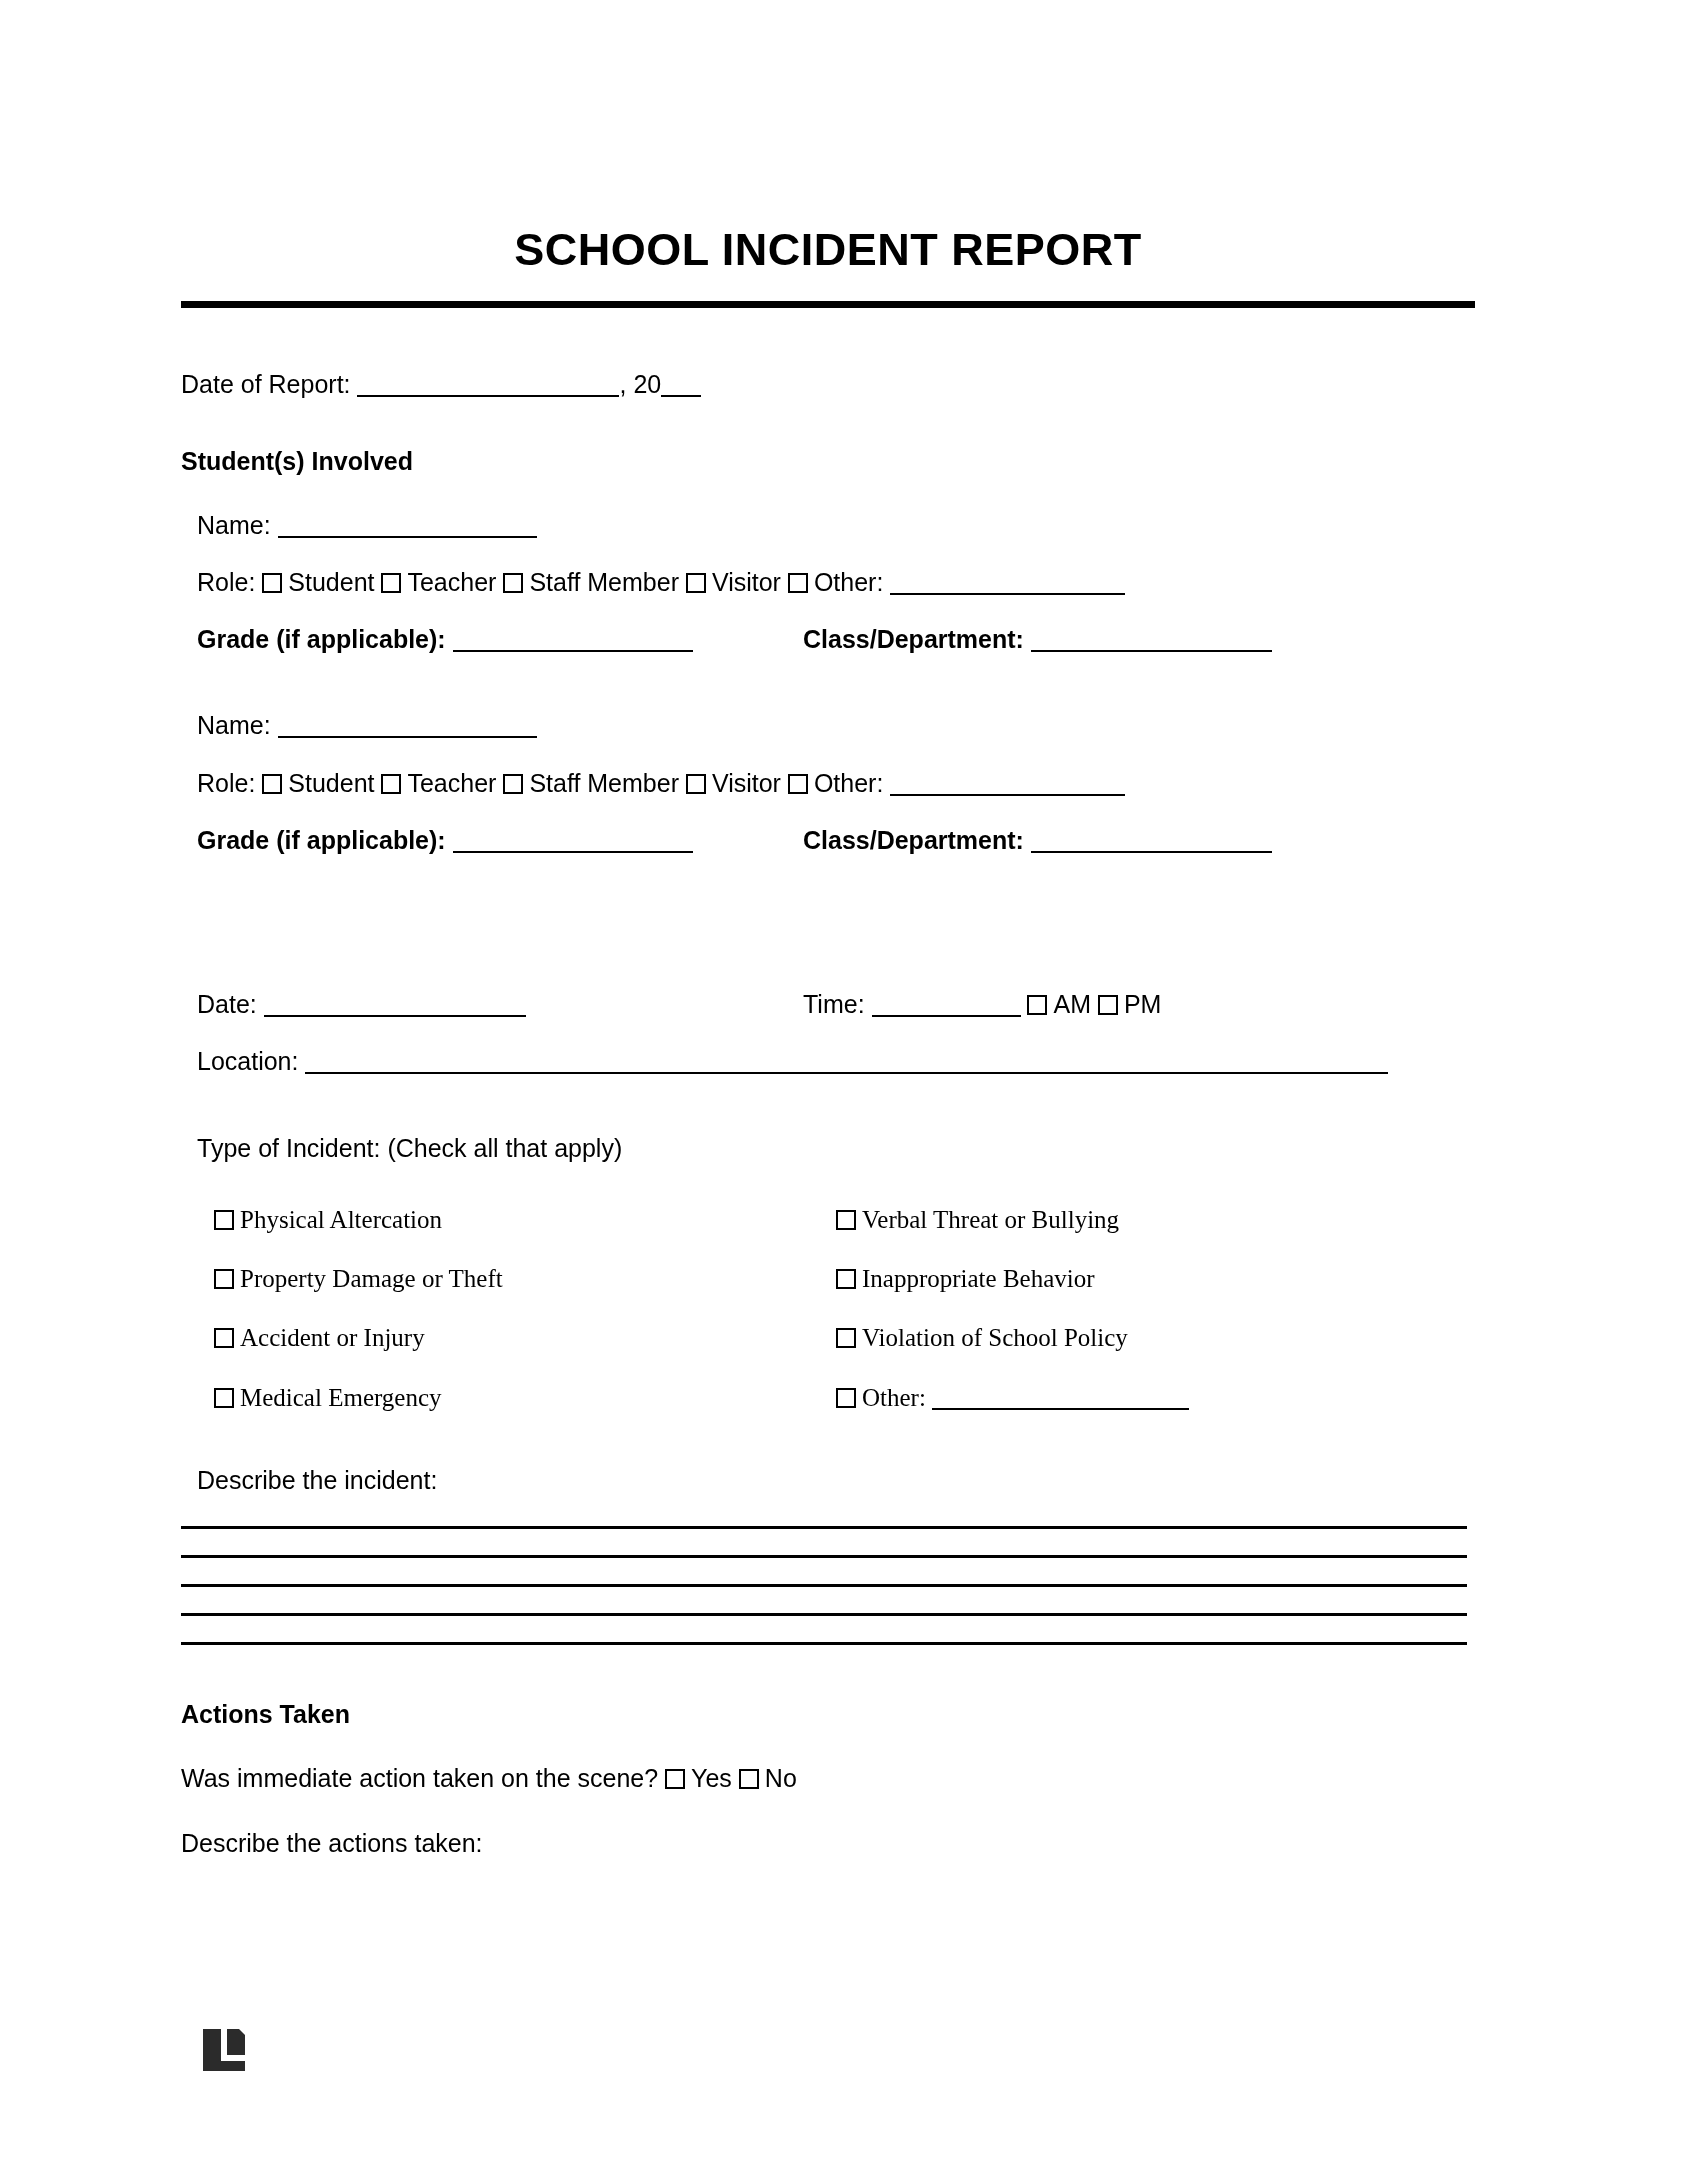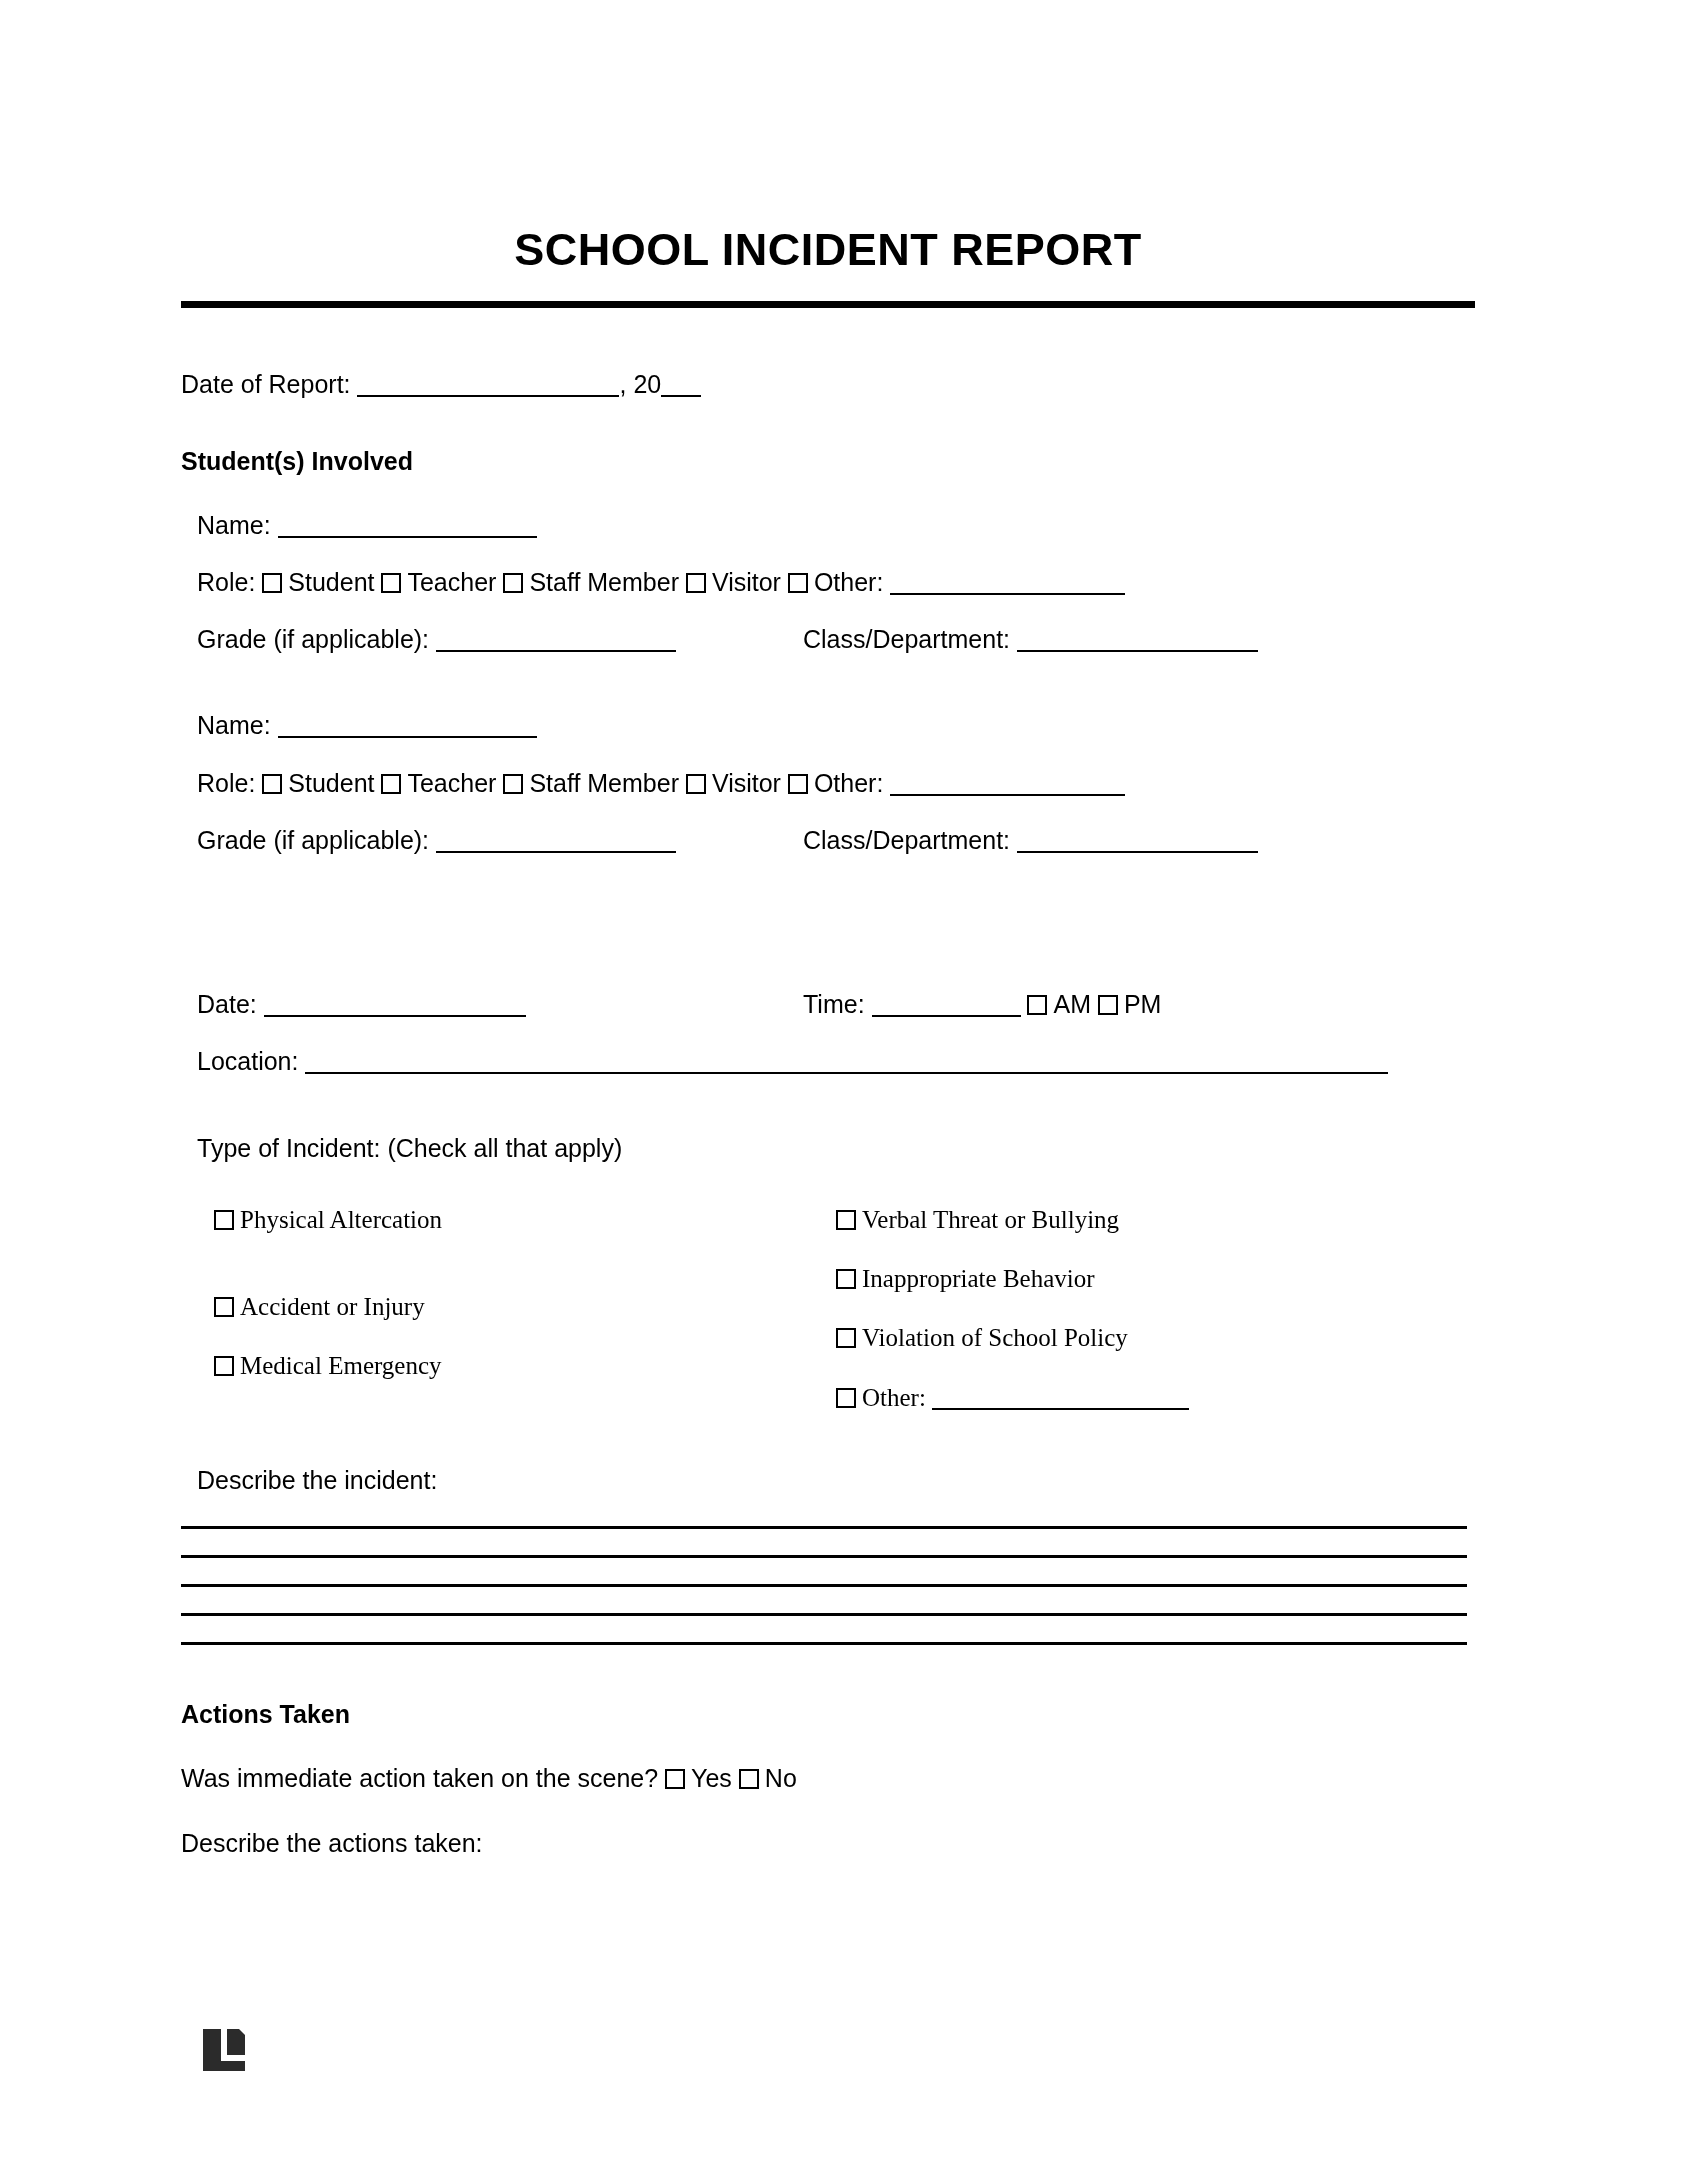--- a/index.html
+++ b/index.html
@@ -119,21 +119,21 @@
     padding-left: 33px;
   }
   .chk-gap { height: 28px; }
 
   
   .dt-row { display: flex; width: 100%; margin-top: 20px; }
   .dt-l { width: 622px; flex: 0 0 622px; }
   .dt-r { flex: 1 1 auto; }
 
   
-  .gc-row { display: flex; width: 100%; }
+  .gc-row { display: flex; width: 100%; font-weight: bold; }
   .gc-l { width: 622px; flex: 0 0 622px; }
   .gc-r { flex: 1 1 auto; }
 
   
   .rule-line {
     width: 1286px;
     height: 0;
     border-top: 3px solid #000;
   }
   .rule-gap { height: 26px; }
@@ -279,20 +279,23 @@
     <div class="row indent1">Type of Incident: (Check all that apply)</div>
 
     <div class="sp-40"></div>
 
     <div class="two-col">
       <div class="col-l">
         <div class="chk-row">
           <span class="cb"></span><span>Physical Altercation</span>
         </div>
         <div class="chk-gap"></div>
+        <div class="chk-row">
+          <span class="cb"></span><span>Property Damage or Theft</span>
+        </div>
         <div class="chk-gap"></div>
         <div class="chk-row">
           <span class="cb"></span><span>Accident or Injury</span>
         </div>
         <div class="chk-gap"></div>
         <div class="chk-row">
           <span class="cb"></span><span>Medical Emergency</span>
         </div>
       </div>
 

